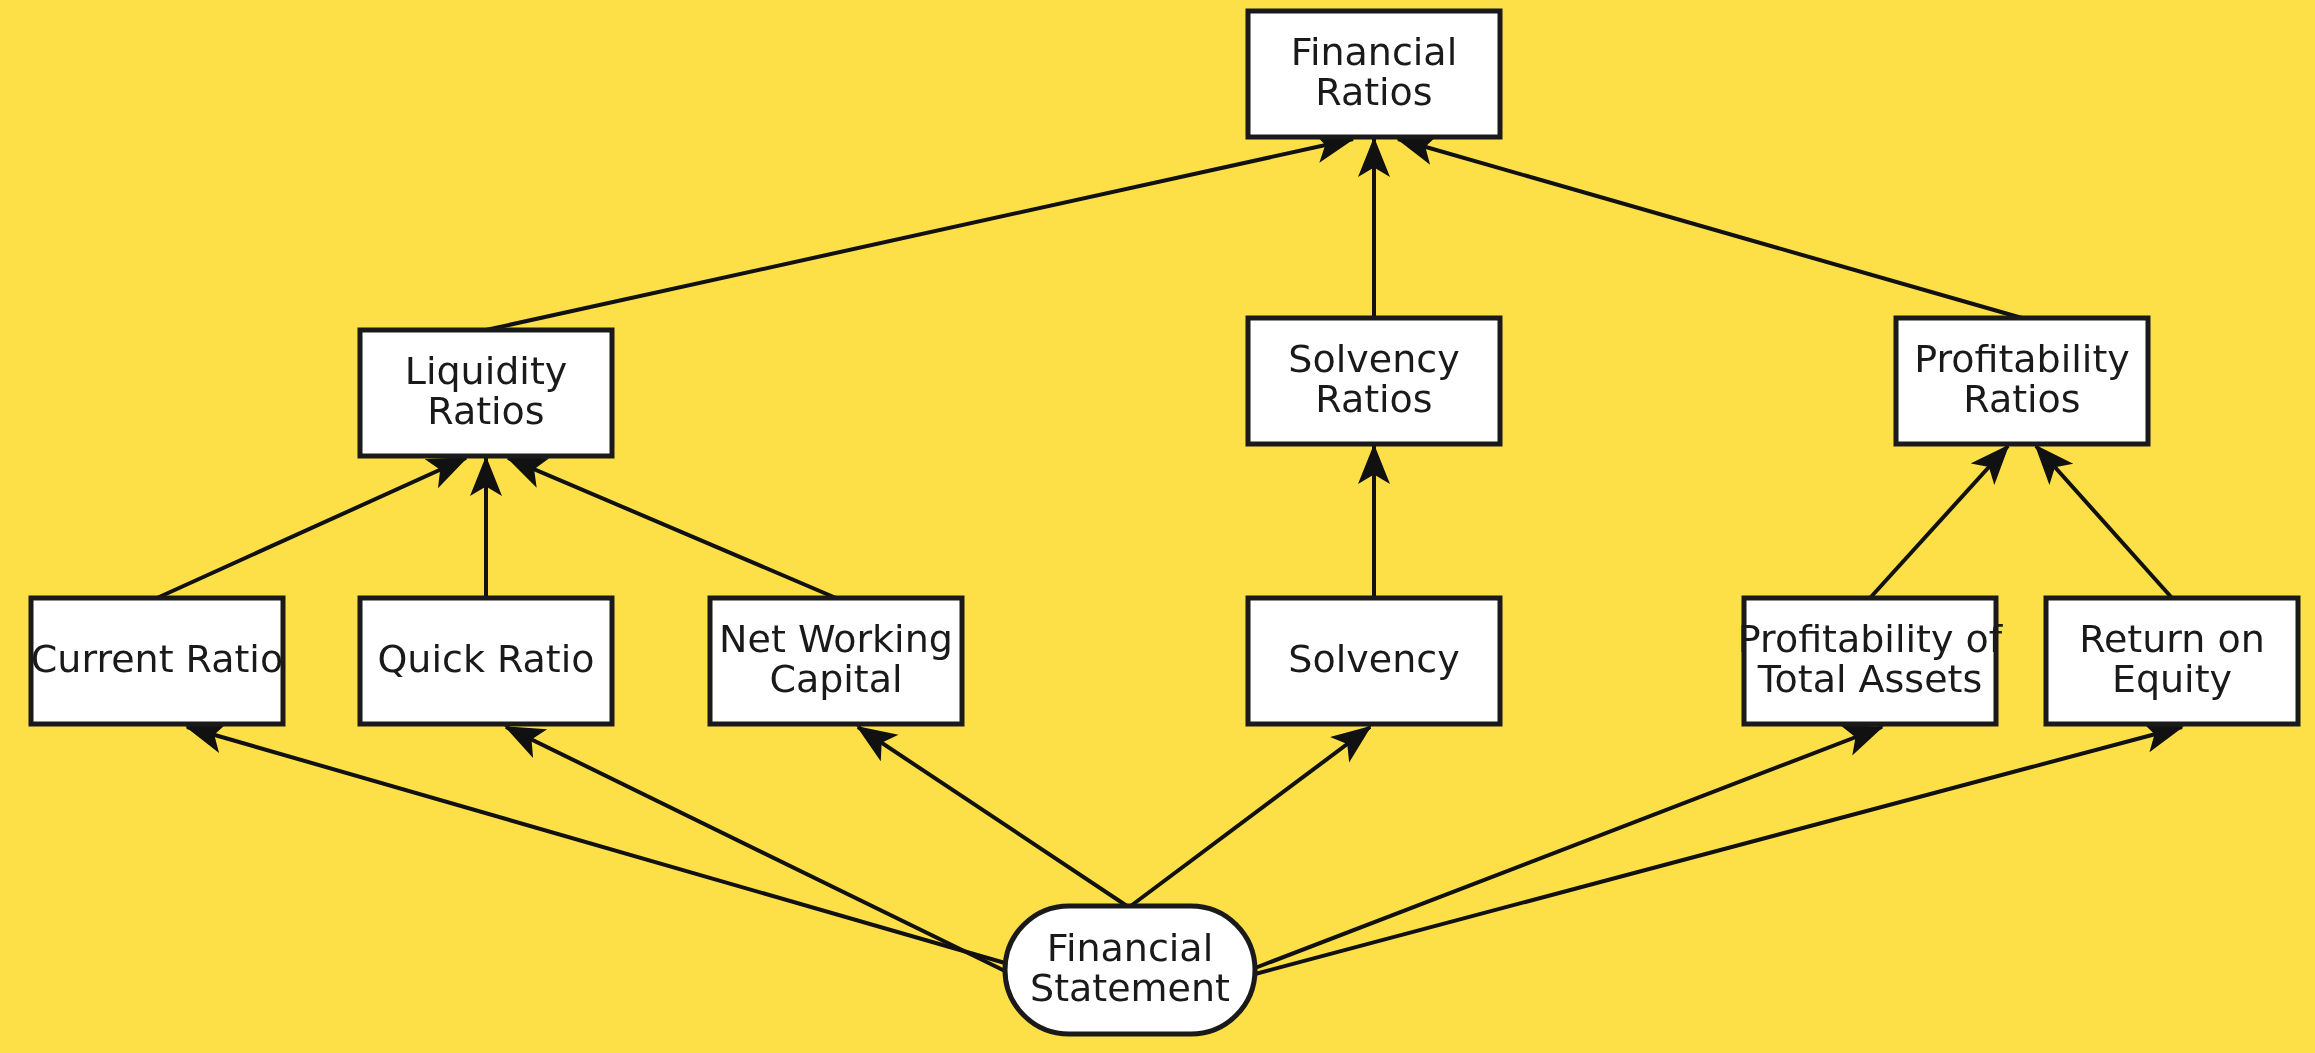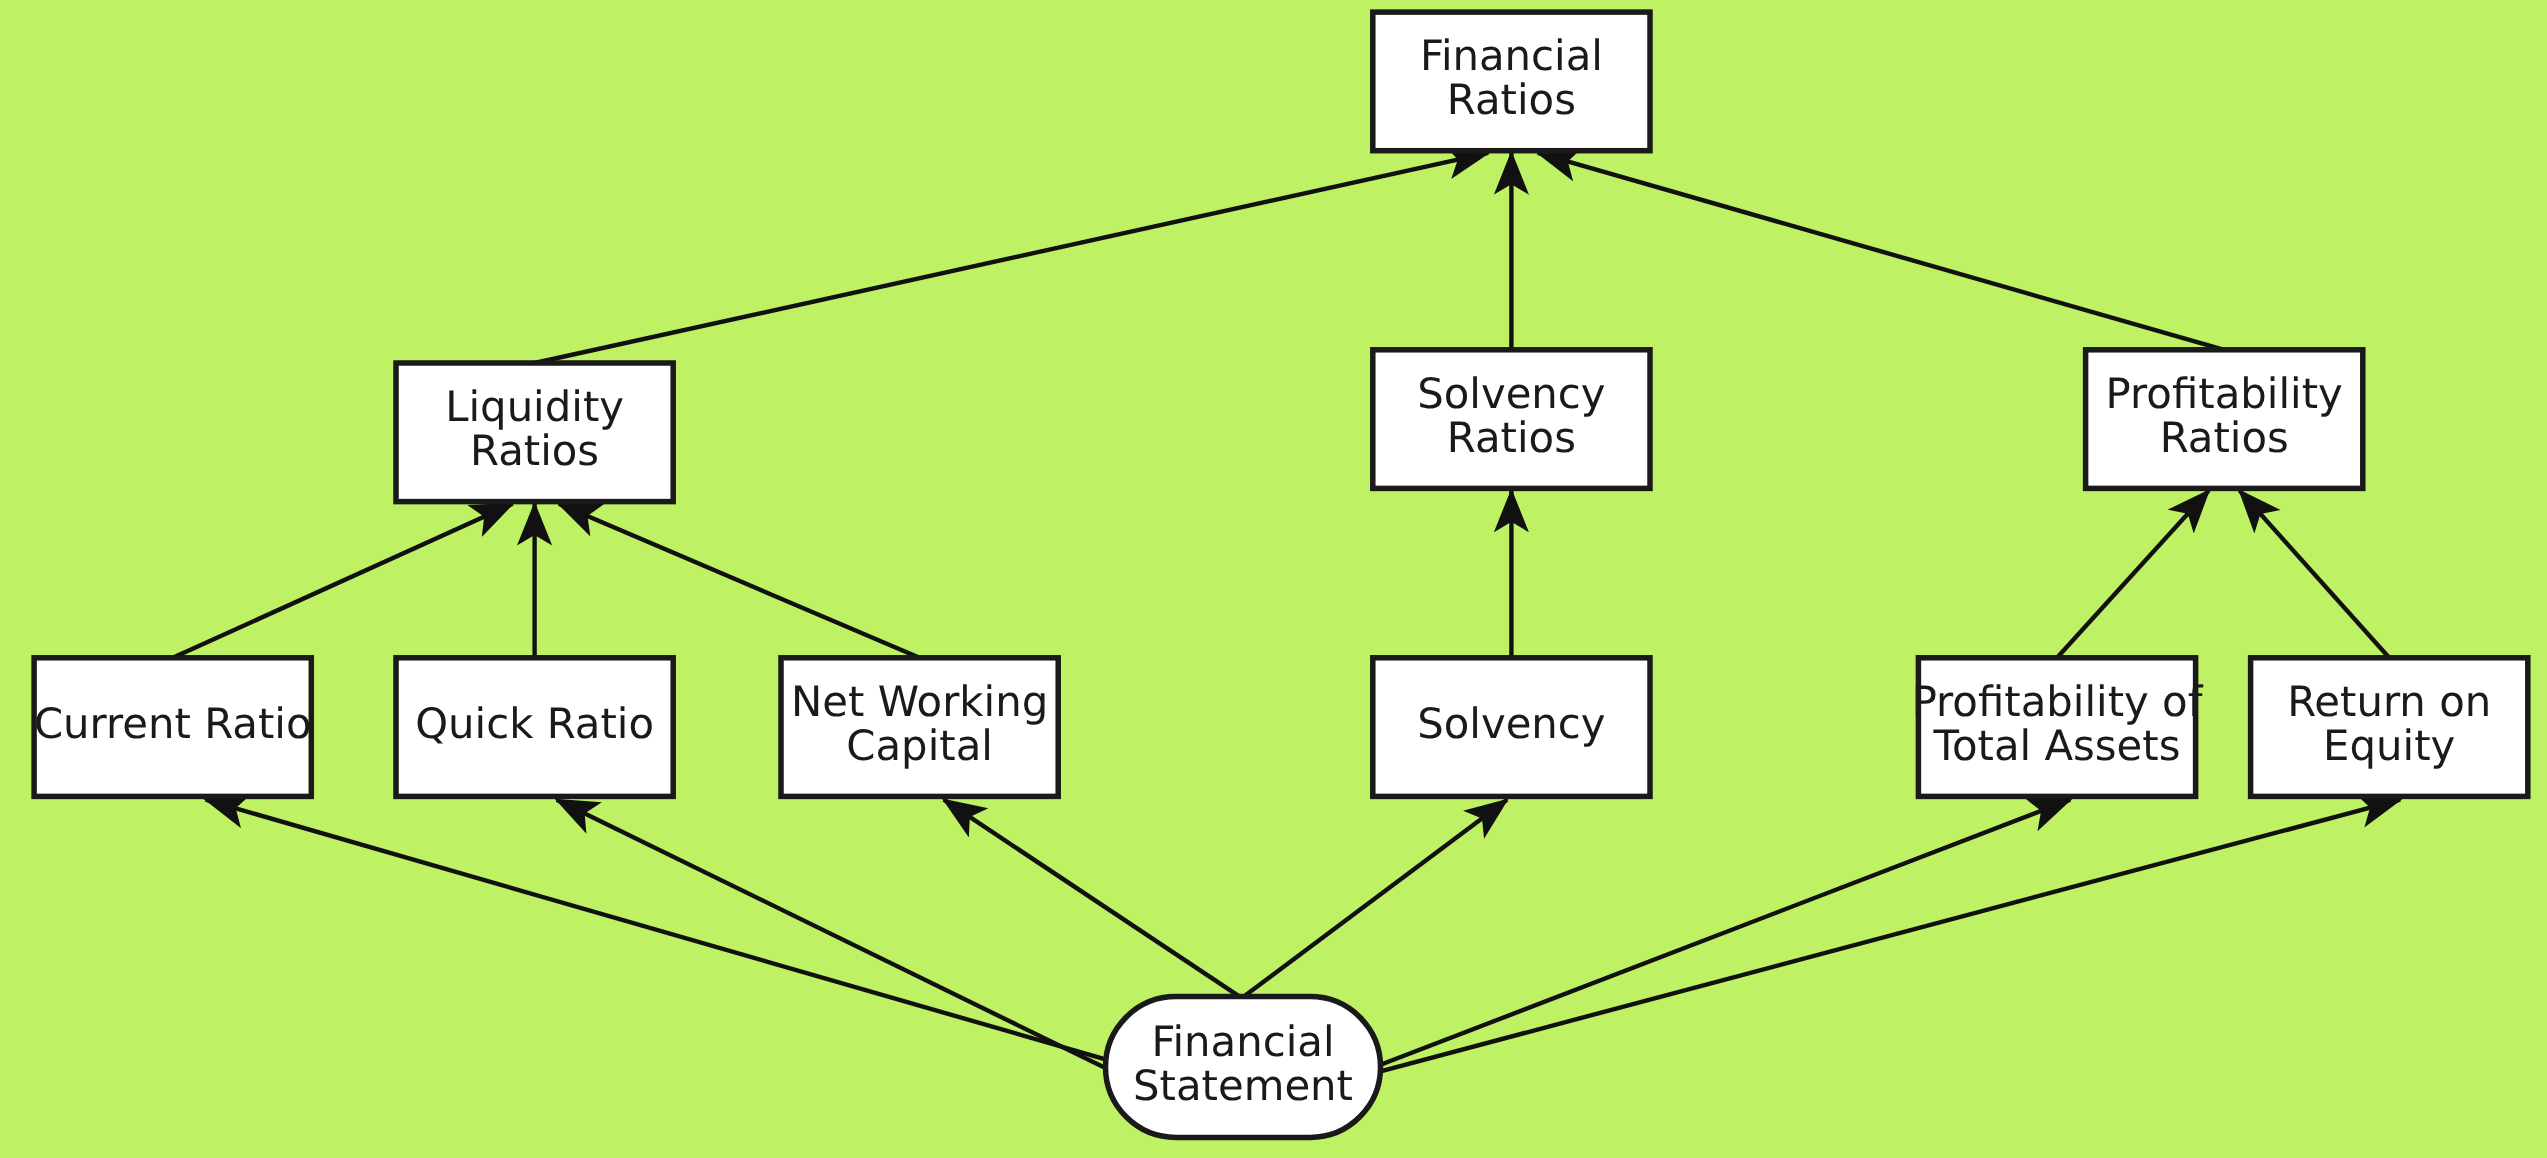--- a/index.html
+++ b/index.html
@@ -10,21 +10,21 @@
   body {
     width: 2315px;
     height: 1053px;
     overflow: hidden;
     font-family: "DejaVu Sans", "Liberation Sans", sans-serif;
   }
   #diagram-root {
     position: relative;
     width: 2315px;
     height: 1053px;
-    background: #bef264;
+    background: #fde047;
   }
   svg#diagram-canvas {
     position: absolute;
     top: 0;
     left: 0;
     width: 2315px;
     height: 1053px;
     display: block;
   }
   .node-box {

